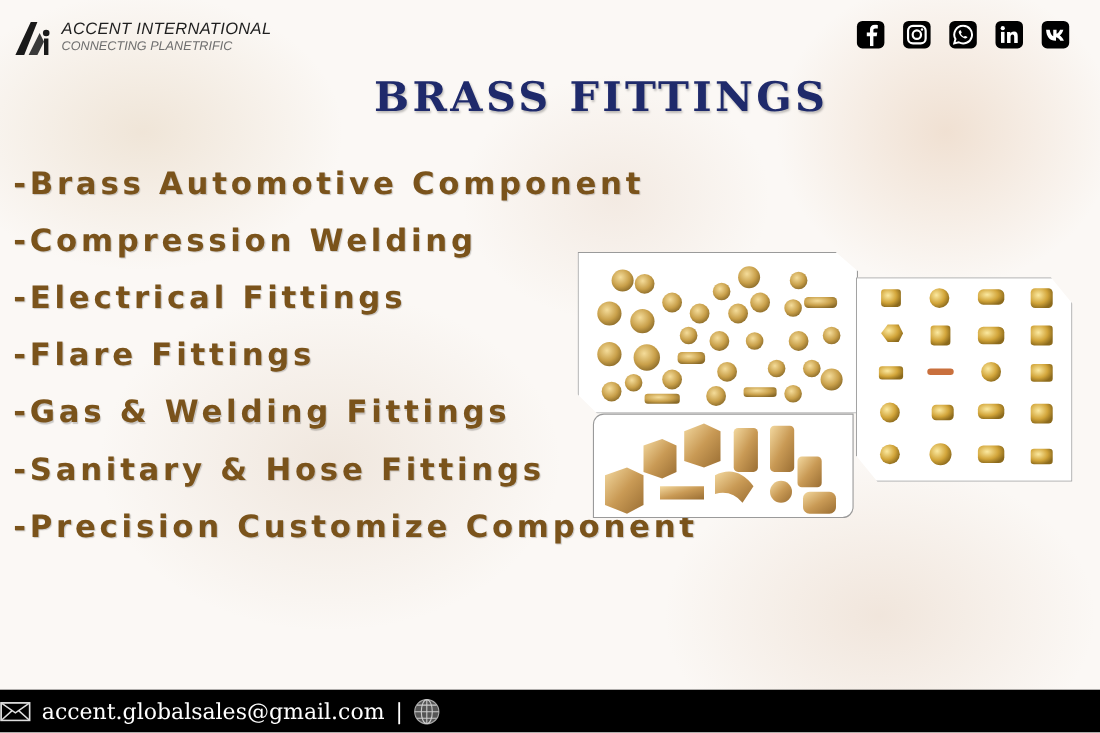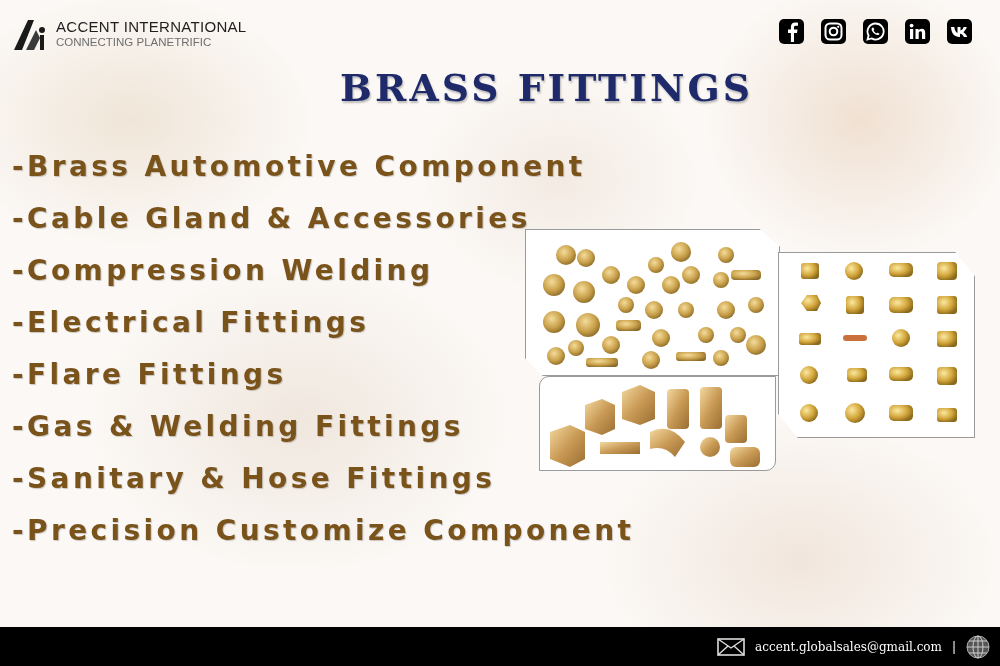--- a/index.html
+++ b/index.html
@@ -8,21 +8,21 @@
     position: relative;
     font-family: "DejaVu Sans", sans-serif;
     background:
       radial-gradient(ellipse 260px 180px at 130px 120px, rgba(210,180,140,0.28), transparent 70%),
       radial-gradient(ellipse 220px 200px at 860px 120px, rgba(215,170,130,0.30), transparent 70%),
       radial-gradient(ellipse 300px 220px at 300px 420px, rgba(200,170,140,0.22), transparent 70%),
       radial-gradient(ellipse 280px 200px at 800px 560px, rgba(210,175,145,0.25), transparent 70%),
       radial-gradient(ellipse 200px 160px at 560px 180px, rgba(215,185,160,0.22), transparent 70%),
       #fbf8f5;
   }
-  .logo { position: absolute; left: 12px; top: 16px; display: flex; align-items: center; }
+  .logo { position: absolute; left: 12px; top: 16px; display: flex; align-items: center; font-style: italic; }
   .logo-mark { width: 38px; height: 36px; margin-right: 6px; }
   .logo-text .l1 { font-family: "Liberation Sans", sans-serif; font-size: 15px; color: #1e1e1e; letter-spacing: 0.3px; line-height: 17px; }
   .logo-text .l2 { font-family: "Liberation Sans", sans-serif; font-size: 11.5px; color: #6e6e6e; margin-left: 0; line-height: 15px; }
 
   .socials { position: absolute; top: 19px; right: 28px; display: flex; gap: 17px; }
   .soc { width: 25px; height: 25px; background: #000; border-radius: 5px; color: #fff; display: flex; align-items: center; justify-content: center; font-weight: bold; font-family: "Liberation Sans", sans-serif; }
   .soc svg { display: block; }
 
   .title {
     position: absolute; left: 340px; top: 66px; width: 430px;
@@ -39,22 +39,22 @@
   }
 
   .panel { position: absolute; background: #fff; border: 1.5px solid #9a9a9a; overflow: hidden; }
   .p1 { left: 525px; top: 229px; width: 255px; height: 147px;
         clip-path: polygon(0 0, 92% 0, 100% 12%, 100% 100%, 7% 100%, 0 88%); }
   .p2 { left: 539px; top: 376px; width: 237px; height: 95px; border-radius: 10px 0 10px 0; }
   .p3 { left: 778px; top: 252px; width: 197px; height: 186px;
         clip-path: polygon(0 0, 90% 0, 100% 13%, 100% 100%, 10% 100%, 0 87%); }
 
   .footer { position: absolute; left: 0; top: 627px; width: 1000px; height: 39px; background: #000;
-            display: flex; align-items: center; justify-content: flex-end; color: #fff;
-            font-family: "DejaVu Serif", serif; font-size: 12px; }
+            display: flex; align-items: center; justify-content: flex-start; color: #fff;
+            font-family: "DejaVu Serif", serif; font-size: 20px; }
   .footer .sep { margin: 0 10px; }
   .footer .ic { margin-right: 10px; display: flex; }
 </style>
 </head>
 <body>
 
 <div class="logo">
   <svg class="logo-mark" viewBox="0 0 38 36">
     <polygon points="2,34 16,4 22,4 10,34" fill="#1a1a1a"></polygon>
     <polygon points="14,34 24,14 28,22 22,34" fill="#3a3a3a"></polygon>
@@ -97,21 +97,20 @@
     <svg width="20" height="12" viewBox="0 0 20 12">
         <path d="M1 1h3.3c.3 3 1.8 5.6 3.2 6V1h3v3.6C12 4.3 13.2 2.3 13.7 1h3c-.5 2.3-2.1 4.3-3.3 5.2 1.2.7 3 2.3 3.8 4.8h-3.3c-.7-1.7-2-3-3.9-3.2V11h-.4C4.3 11 1.3 7.4 1 1z" fill="#fff"></path>
       </svg>
   </div>
 </div>
 
 <h1 class="title">BRASS FITTINGS</h1>
 
 <ul class="list">
   <li>-Brass Automotive Component</li>
-  <li>-Cable Gland &amp; Accessories</li>
   <li>-Compression Welding</li>
   <li>-Electrical Fittings</li>
   <li>-Flare Fittings</li>
   <li>-Gas &amp; Welding Fittings</li>
   <li>-Sanitary &amp; Hose Fittings</li>
   <li>-Precision Customize Component</li>
 </ul>
 
 <div class="panel p1">
   <svg width="255" height="147" viewBox="0 0 255 147">

